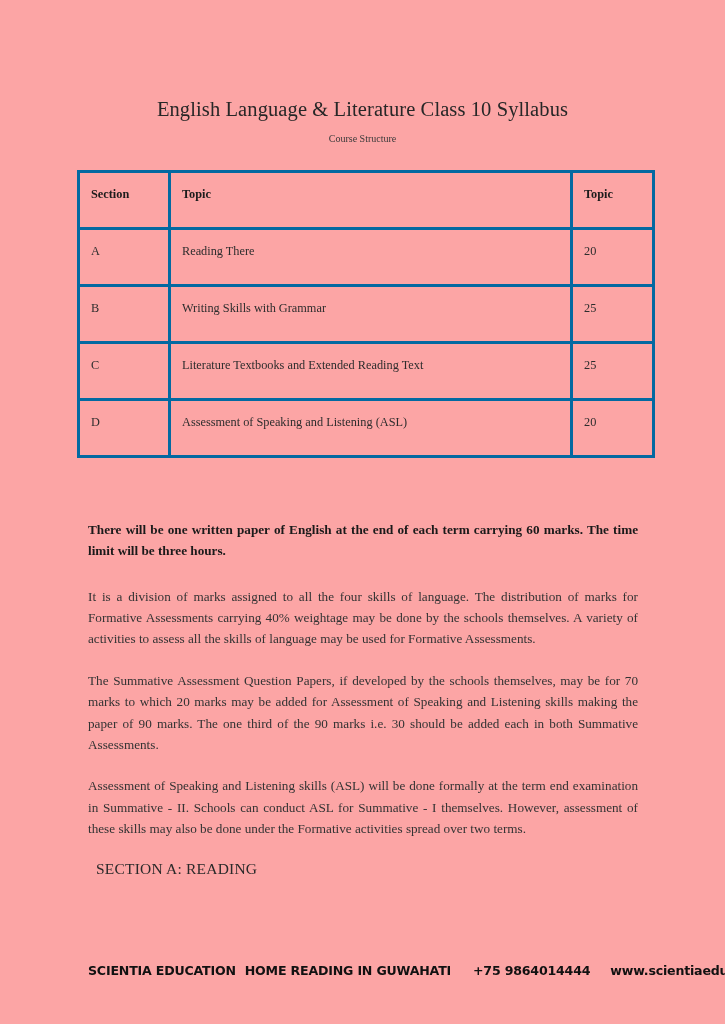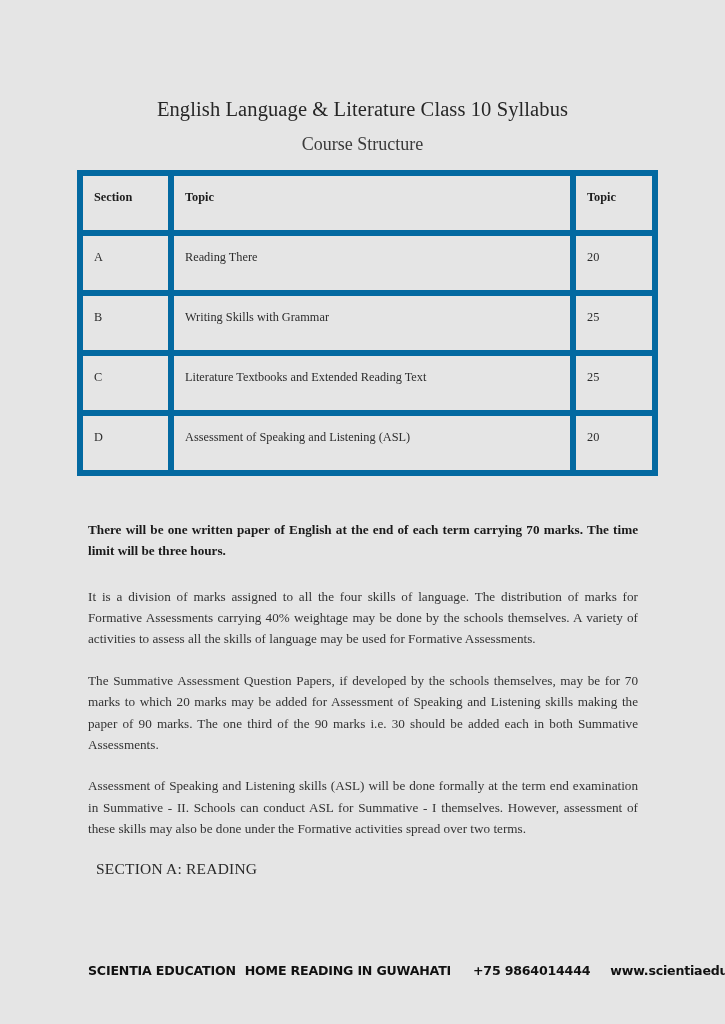--- a/index.html
+++ b/index.html
@@ -16,21 +16,21 @@
     color: #2b2b2b;
     overflow: hidden;
   }
 
   .page {
     position: absolute;
     left: 0;
     top: 0;
     width: 725px;
     height: 1024px;
-    background: #e5e5e5;
+    background: #fca5a5;
   }
 
   
   .doc-title {
     position: absolute;
     left: 0;
     top: 83px;
     width: 725px;
     text-align: center;
     font-size: 20.5px;
@@ -38,39 +38,39 @@
     letter-spacing: 0.1px;
     color: #272727;
     line-height: 1.25;
   }
   .doc-subtitle {
     position: absolute;
     left: 0;
     top: 133px;
     width: 725px;
     text-align: center;
-    font-size: 18px;
+    font-size: 10px;
     font-weight: normal;
     color: #3a3a3a;
     line-height: 1.25;
   }
 
   
   .syllabus-table {
     position: absolute;
     left: 77px;
     top: 170px;
     width: 575px;
     border-collapse: collapse;
     table-layout: fixed;
     font-size: 12.3px;
   }
   .syllabus-table td,
   .syllabus-table th {
-    border: 6px solid #0369a1;
+    border: 3px solid #0369a1;
     vertical-align: top;
     padding: 14px 0 0 11px;
     height: 40px;
     text-align: left;
     font-weight: normal;
     color: #2d2d2d;
     line-height: 1.2;
   }
   .syllabus-table th {
     font-weight: bold;
@@ -168,21 +168,21 @@
       </tr>
       <tr>
         <td>D</td>
         <td>Assessment of Speaking and Listening (ASL)</td>
         <td>20</td>
       </tr>
     </tbody>
   </table>
 
   <div class="content">
-    <p class="para lead">There will be one written paper of English at the end of each term carrying 70 marks. The time limit will be three hours.</p>
+    <p class="para lead">There will be one written paper of English at the end of each term carrying 60 marks. The time limit will be three hours.</p>
     <p class="para">It is a division of marks assigned to all the four skills of language. The distribution of marks for Formative Assessments carrying 40% weightage may be done by the schools themselves. A variety of activities to assess all the skills of language may be used for Formative Assessments.</p>
     <p class="para">The Summative Assessment Question Papers, if developed by the schools themselves, may be for 70 marks to which 20 marks may be added for Assessment of Speaking and Listening skills making the paper of 90 marks. The one third of the 90 marks i.e. 30 should be added each in both Summative Assessments.</p>
     <p class="para">Assessment of Speaking and Listening skills (ASL) will be done formally at the term end examination in Summative - II. Schools can conduct ASL for Summative - I themselves. However, assessment of these skills may also be done under the Formative activities spread over two terms.</p>
     <h2 class="section-heading">SECTION A: READING</h2>
   </div>
 
   <div class="footer">
     <span class="seg">SCIENTIA EDUCATION</span><span class="gap-sm"></span><span class="seg">HOME READING IN GUWAHATI</span><span class="gap-lg"></span><span class="seg">+75 9864014444</span><span class="gap-md"></span><span class="seg">www.scientiaedu.com</span>
   </div>
 

